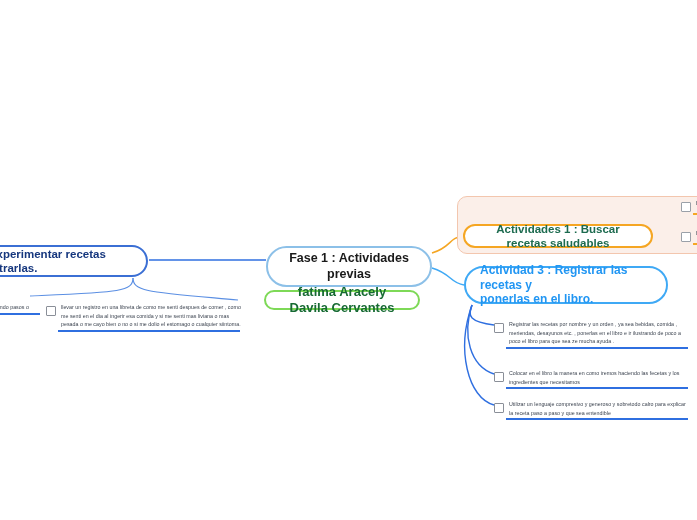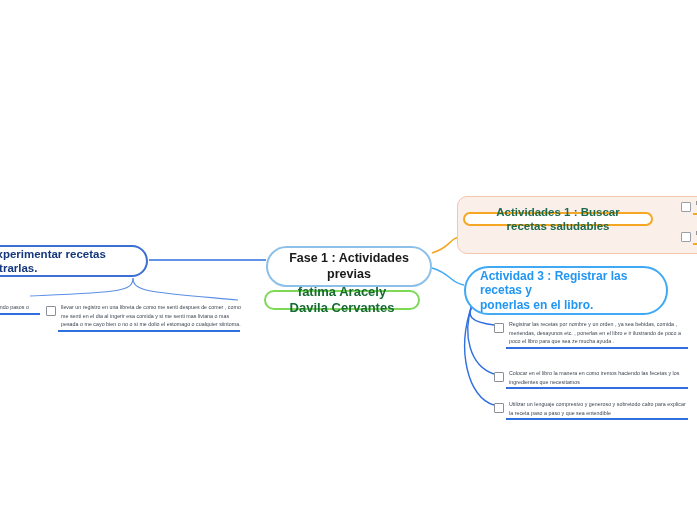--- a/index.html
+++ b/index.html
@@ -80,33 +80,33 @@
     justify-content: flex-start;
     text-align: left;
     padding-left: 16px;
   }
 
   .pill-act1 {
     border-color: #f5a623;
     color: #1d6b4f;
     font-size: 11.5px;
     left: 463px;
-    top: 212px;
+    top: 224px;
     width: 190px;
-    height: 14px;
+    height: 24px;
   }
 
   .pill-act3 {
     border-color: #3fa9f5;
     color: #2196f3;
     font-size: 12px;
     left: 464px;
     top: 266px;
     width: 204px;
-    height: 49px;
+    height: 38px;
     justify-content: flex-start;
     text-align: left;
     padding-left: 14px;
   }
 
   
   .group-orange {
     position: absolute;
     left: 457px;
     top: 196px;

